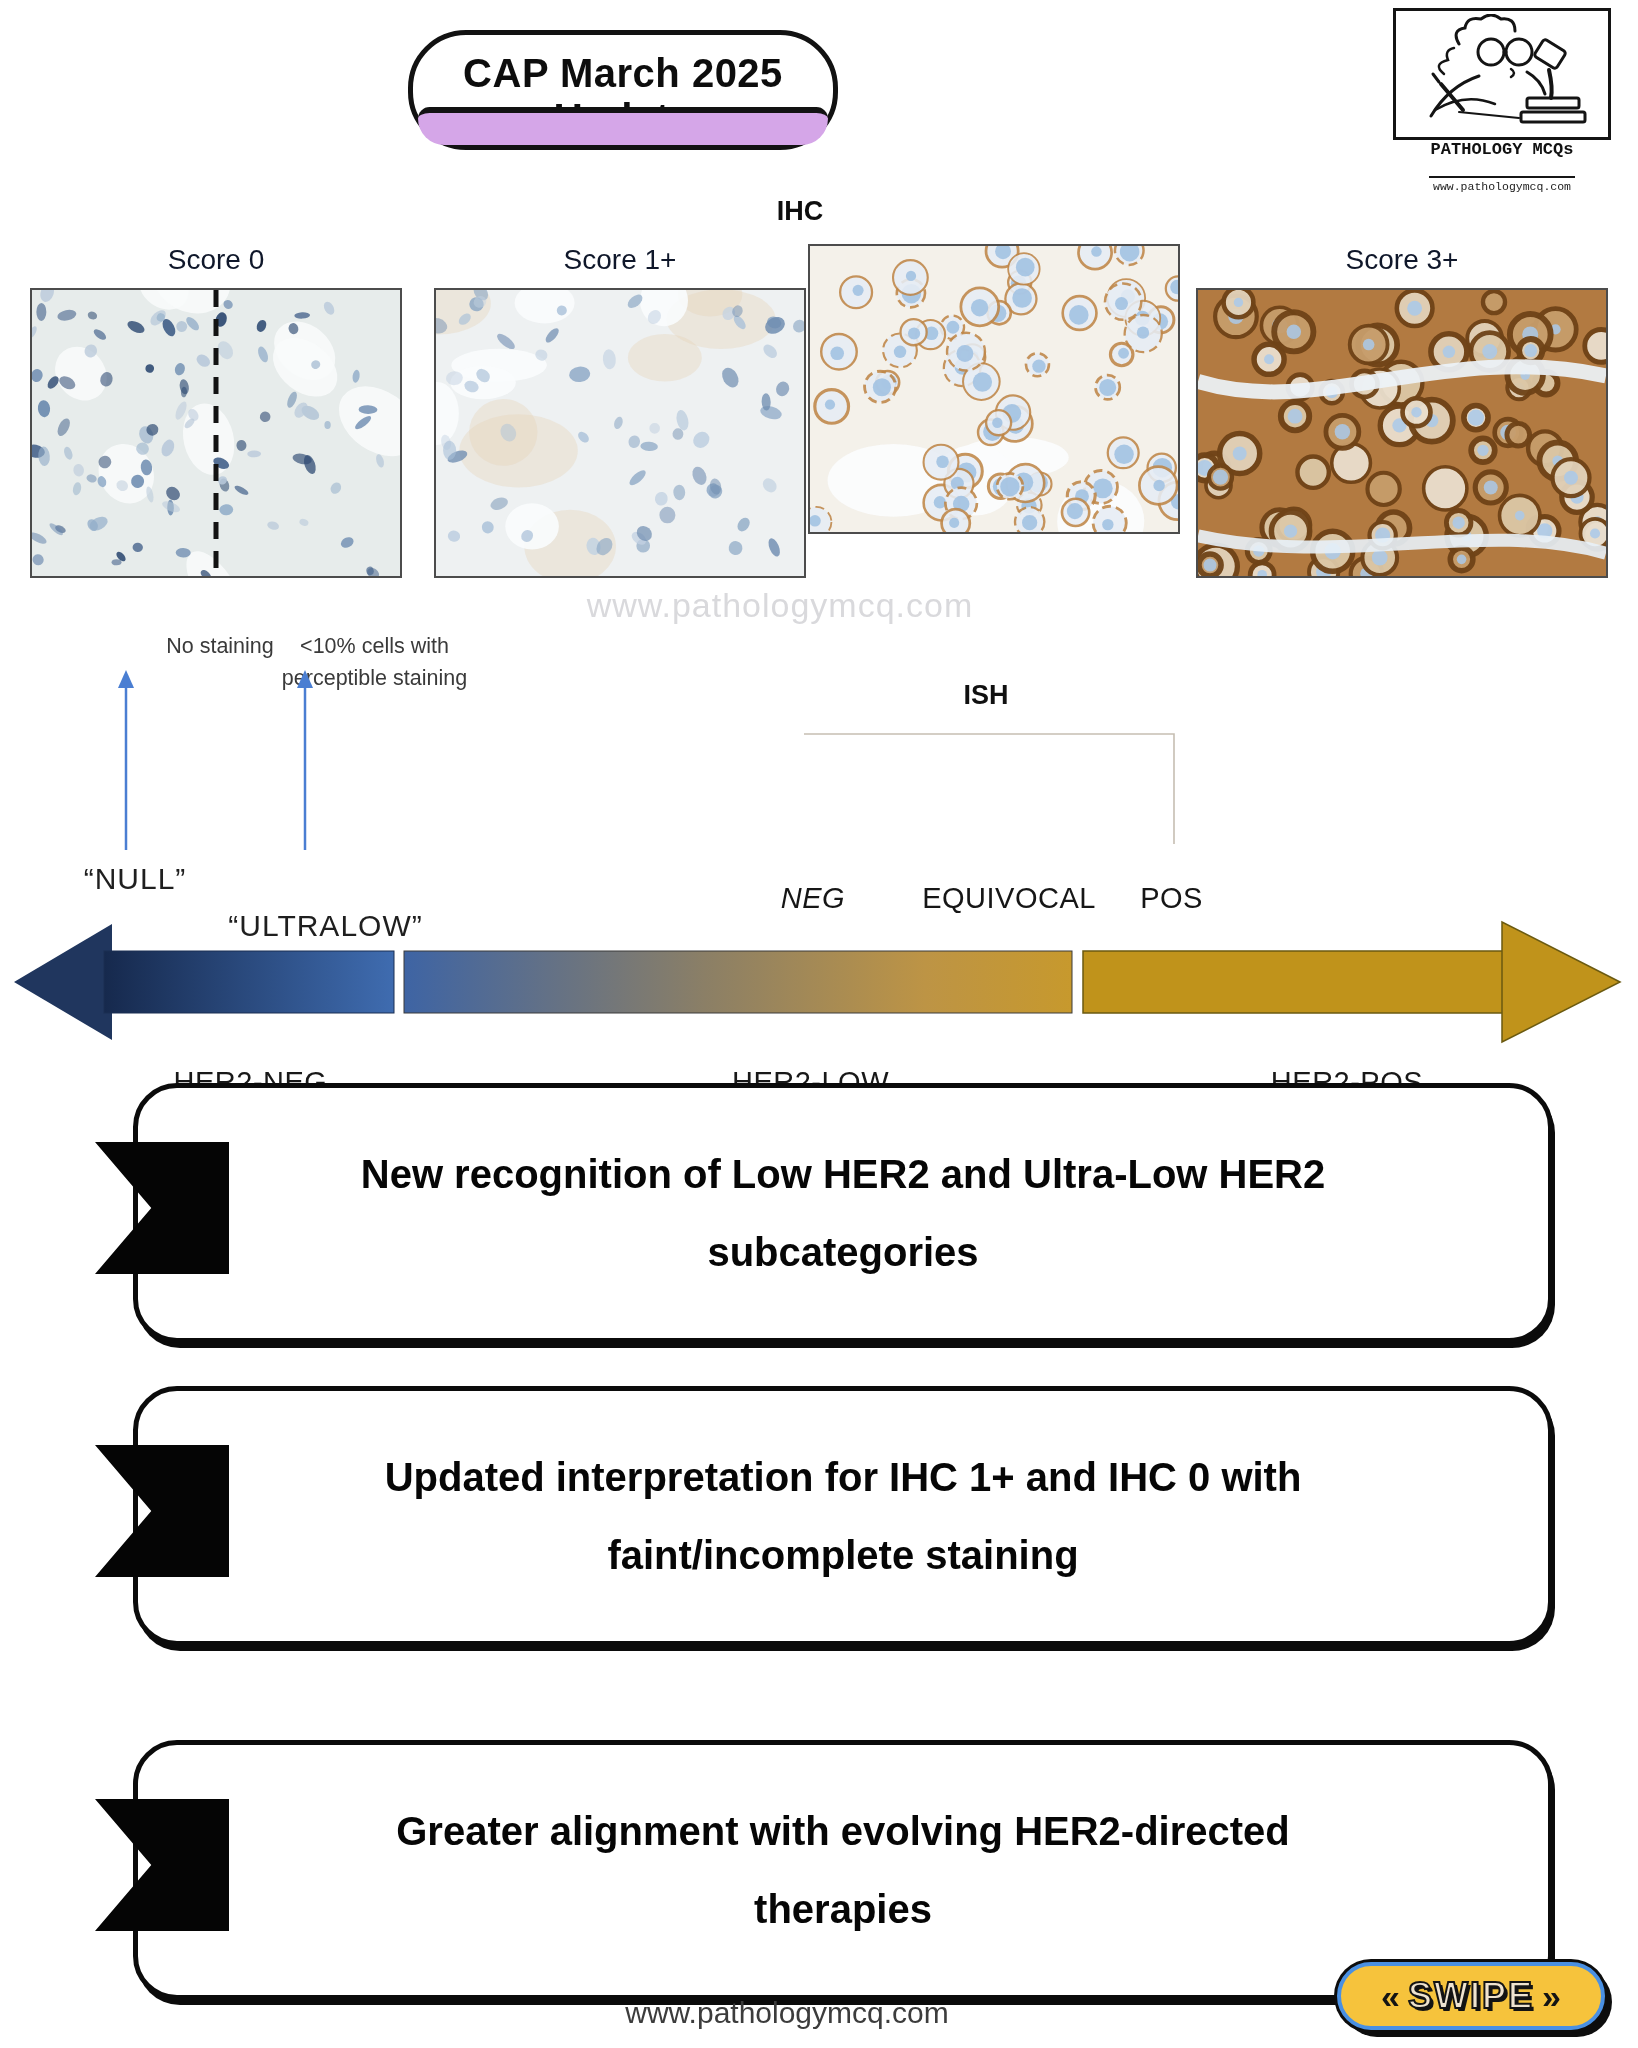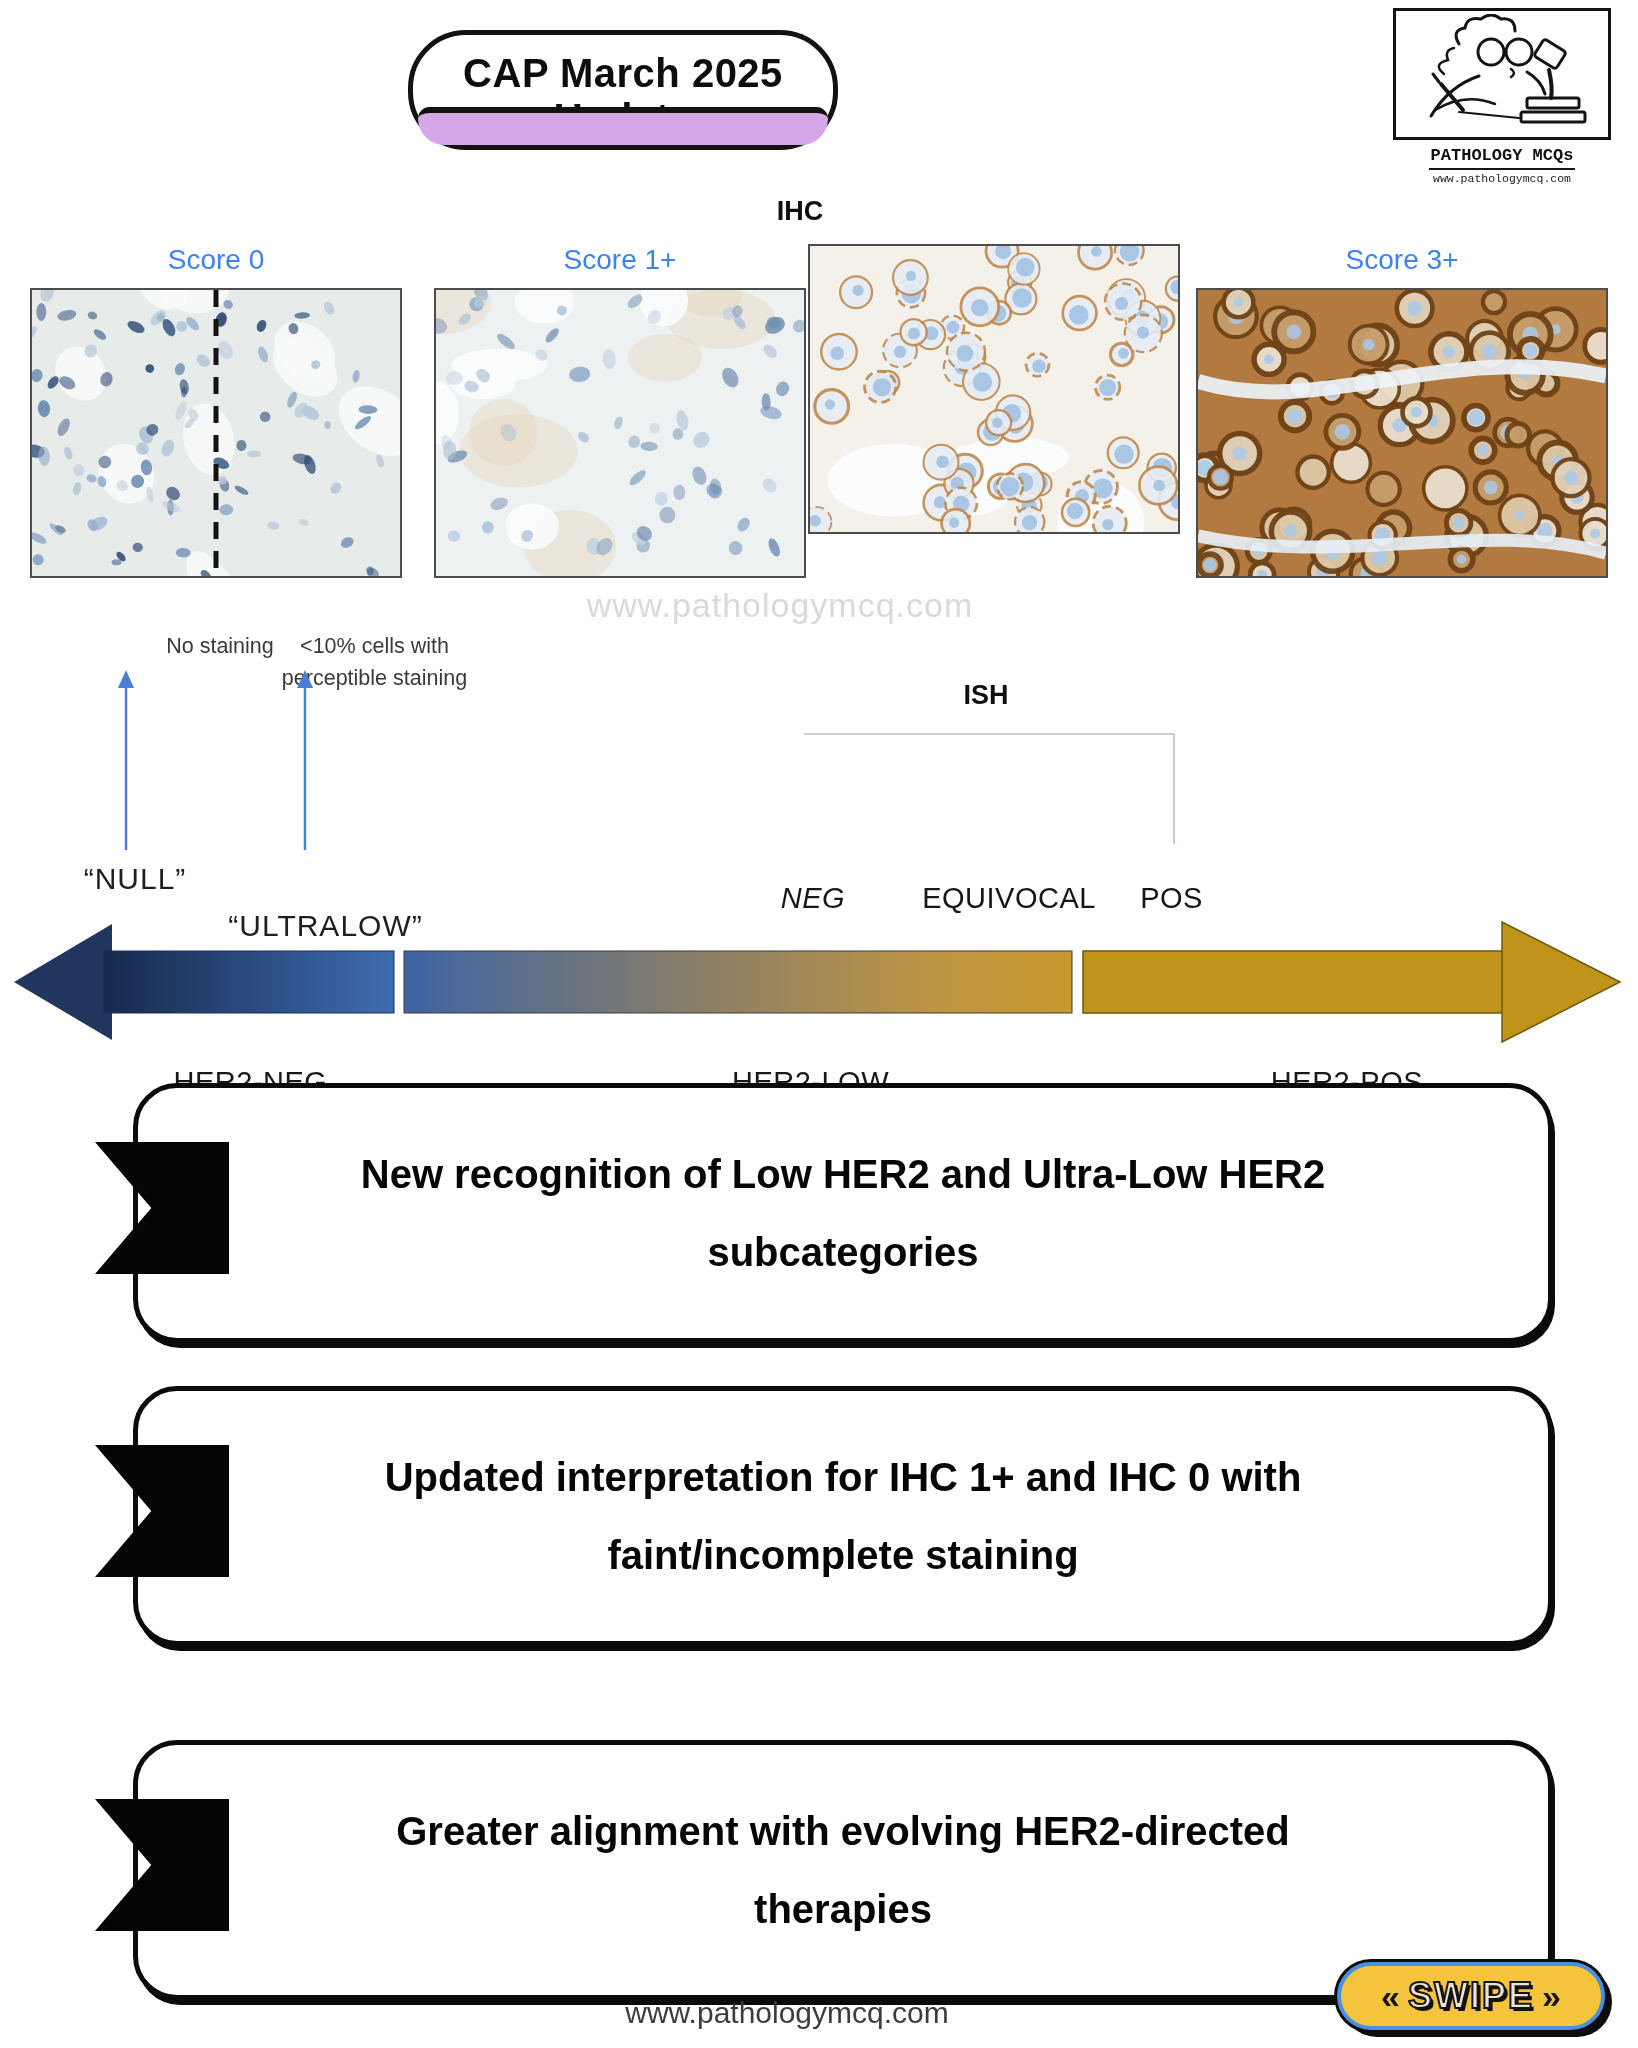--- a/index.html
+++ b/index.html
@@ -10,30 +10,30 @@
   .title-pill{position:absolute;left:408px;top:30px;width:420px;height:110px;
               border:5px solid #121212;border-radius:58px;background:#fff;}
   .title-text{position:absolute;left:0;right:0;top:16px;text-align:center;
               font-size:40px;font-weight:700;letter-spacing:.5px;color:#0d0d0d;}
   .title-underline{position:absolute;left:5px;right:5px;bottom:0px;height:32px;
                    background:#d5a6e8;border-top:6px solid #121212;
                    border-radius:22px 22px 50px 50px;}
   .logo{position:absolute;left:1392px;top:8px;width:220px;text-align:center;}
   .logo-imgbox{width:212px;height:126px;margin:0 auto;border:3px solid #141414;background:#fff;
                display:flex;align-items:center;justify-content:center;}
-  .logo-name{margin-top:6px;display:inline-block;font-family:"Liberation Mono",monospace;
-             font-size:17px;font-weight:700;border-bottom:2px solid #161616;padding:0 2px 3px 2px;}
+  .logo-name{display:inline-block;font-family:"Liberation Mono",monospace;
+             font-size:17px;font-weight:700;border-bottom:2px solid #161616;padding:0 2px 17px 2px;}
   .logo-url{font-family:"Liberation Mono",monospace;font-size:11.5px;color:#222;margin-top:2px;}
 
   .ihc-label{position:absolute;left:728px;top:196px;width:144px;text-align:center;
              font-size:27px;font-weight:700;color:#0e0e0e;}
 
   
   figure.panel{position:absolute;margin:0;}
-  figure.panel figcaption{text-align:center;font-size:28px;color:#3b82f6;height:44px;}
+  figure.panel figcaption{text-align:center;font-size:28px;color:#0f172a;height:44px;}
   .histo{display:block;border:2px solid #4c4c4c;background:#eef1f1;}
   .p0{left:30px;top:244px;width:372px;}
   .p1{left:417px;top:244px;width:372px;padding-left:17px;}
   .p2{left:808px;top:244px;width:372px;}
   .p3{left:1196px;top:244px;width:412px;}
 
   .watermark{position:absolute;left:380px;top:586px;width:800px;text-align:center;
              font-size:34px;color:#d9d9dc;letter-spacing:1px;}
 
   

